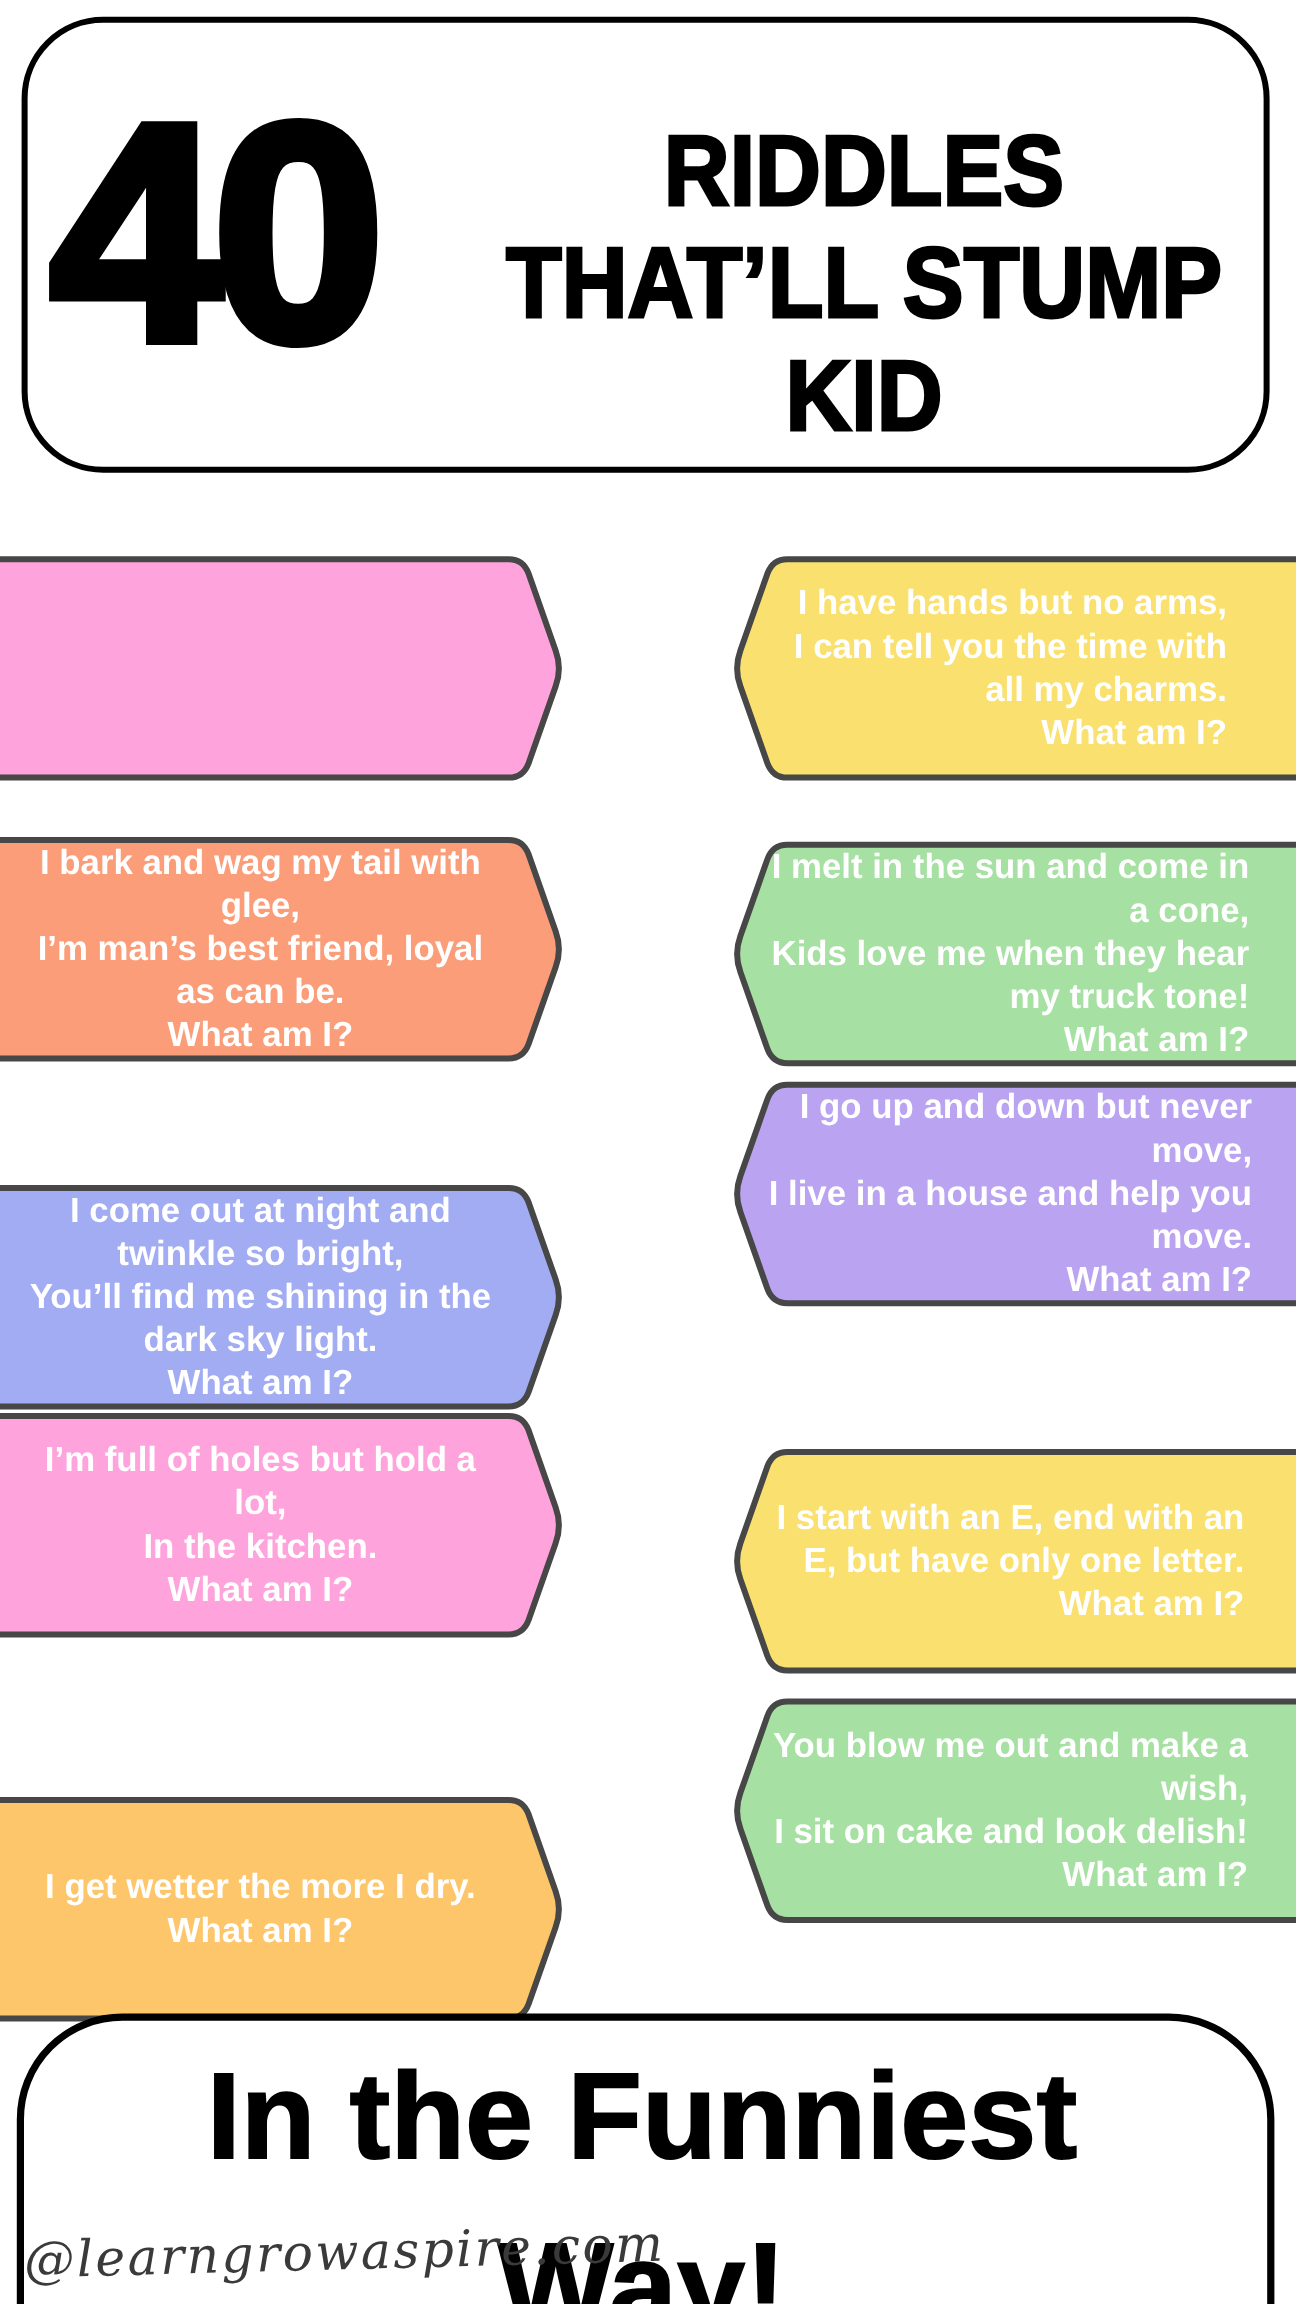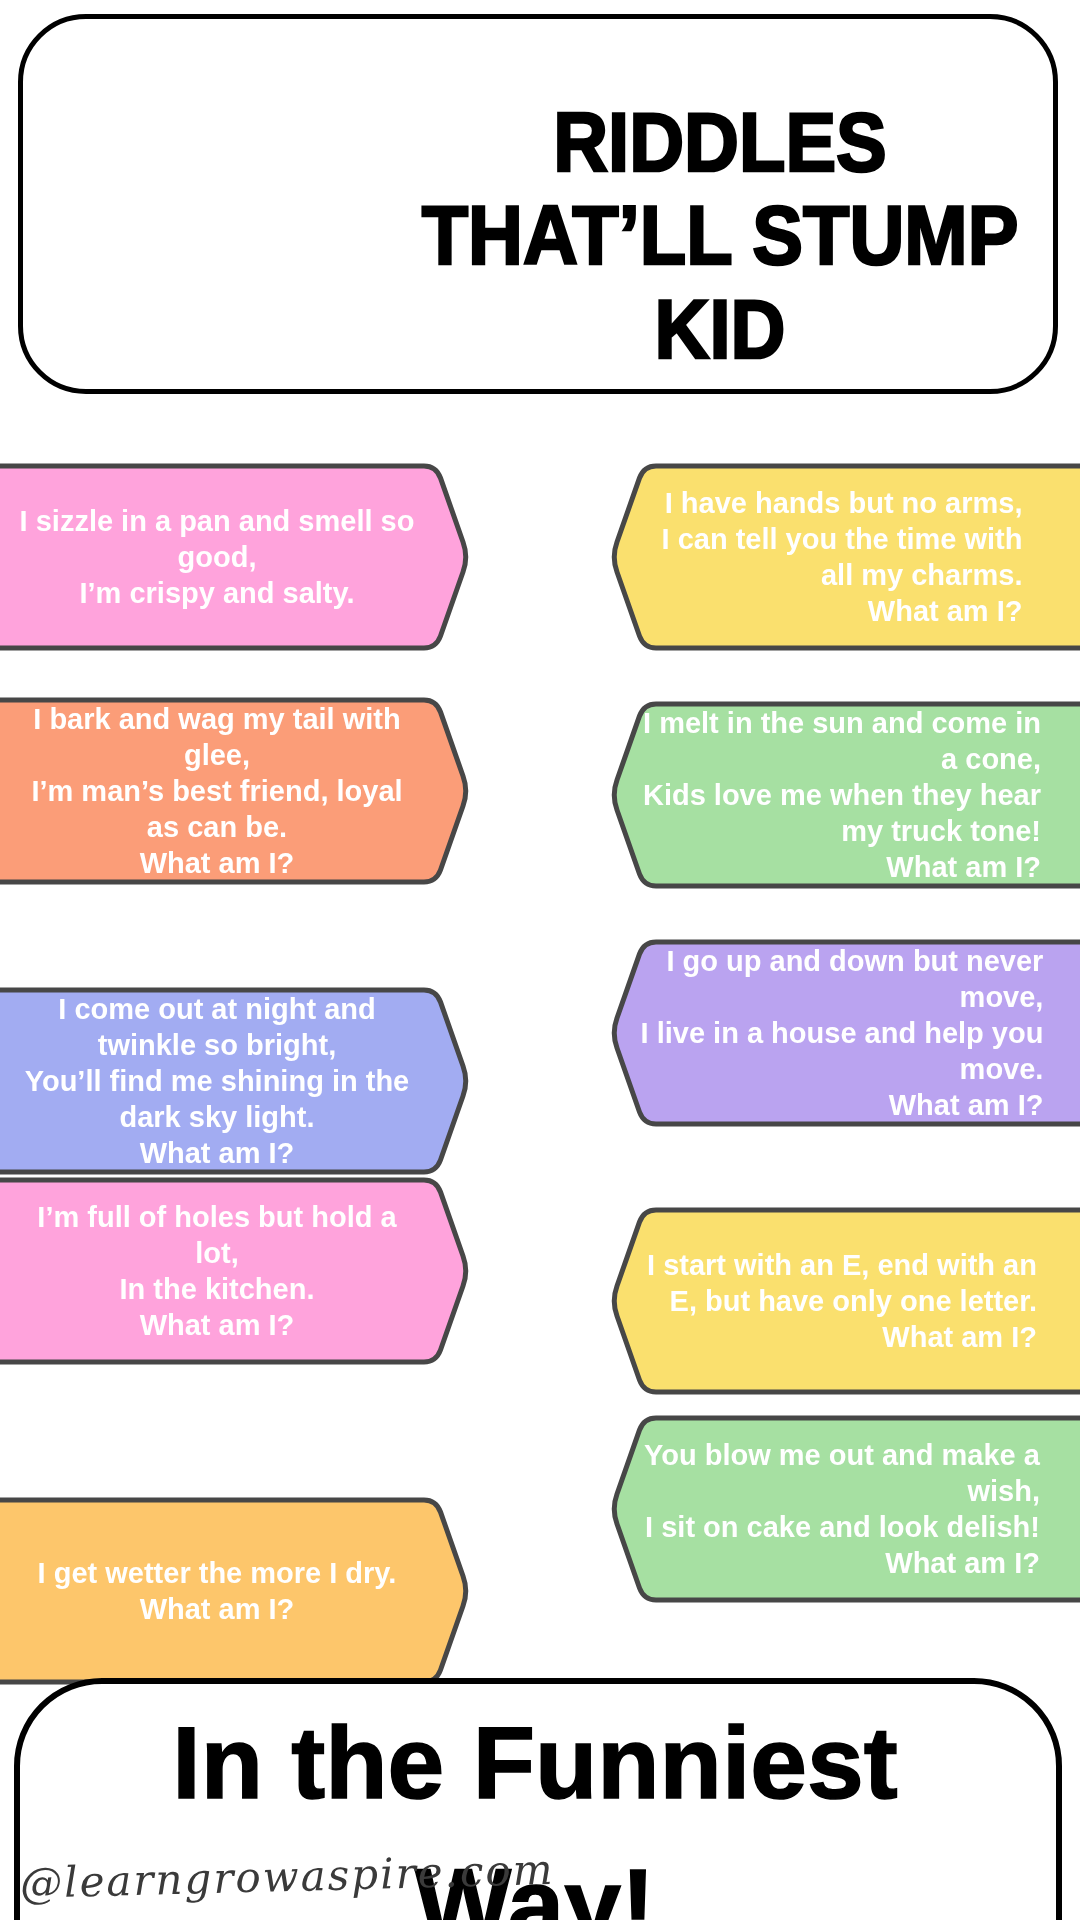--- a/index.html
+++ b/index.html
@@ -114,31 +114,29 @@
     transform: rotate(-1.5deg);
     z-index: 5;
   }
 </style>
 </head>
 <body>
 
 <div class="page">
 
   <div class="header-box"></div>
+  <div class="big-number">40</div>
   <div class="header-title">RIDDLES
 THAT’LL STUMP
 KID</div>
 
   <div class="card left" style="top:462px">
     <svg viewBox="0 0 475 190" preserveAspectRatio="none">
       <path d="M -24 4 L 424 4 Q 436 4 440.5 16 L 463 80 Q 468.5 95 463 110 L 440.5 174 Q 436 186 424 186 L -24 186 Z" fill="#FFA3DC"></path>
     </svg>
-    <div class="card-text">I sizzle in a pan and smell so
-good,
-I’m crispy and salty.</div>
   </div>
   <div class="card right" style="top:462px">
     <svg viewBox="0 0 480 190" preserveAspectRatio="none">
       <path d="M 504 4 L 56 4 Q 44 4 39.5 16 L 17 80 Q 11.5 95 17 110 L 39.5 174 Q 44 186 56 186 L 504 186 Z" fill="#FAE06E"></path>
     </svg>
     <div class="card-text">I have hands but no arms,
 I can tell you the time with
 all my charms.
 What am I?</div>
   </div>
@@ -167,21 +165,21 @@
   <div class="card left" style="top:986px">
     <svg viewBox="0 0 475 190" preserveAspectRatio="none">
       <path d="M -24 4 L 424 4 Q 436 4 440.5 16 L 463 80 Q 468.5 95 463 110 L 440.5 174 Q 436 186 424 186 L -24 186 Z" fill="#A2ACF2"></path>
     </svg>
     <div class="card-text">I come out at night and
 twinkle so bright,
 You’ll find me shining in the
 dark sky light.
 What am I?</div>
   </div>
-  <div class="card right" style="top:938px">
+  <div class="card right" style="top:900px">
     <svg viewBox="0 0 480 190" preserveAspectRatio="none">
       <path d="M 504 4 L 56 4 Q 44 4 39.5 16 L 17 80 Q 11.5 95 17 110 L 39.5 174 Q 44 186 56 186 L 504 186 Z" fill="#BAA3F0"></path>
     </svg>
     <div class="card-text">I go up and down but never
 move,
 I live in a house and help you
 move.
 What am I?</div>
   </div>
 

